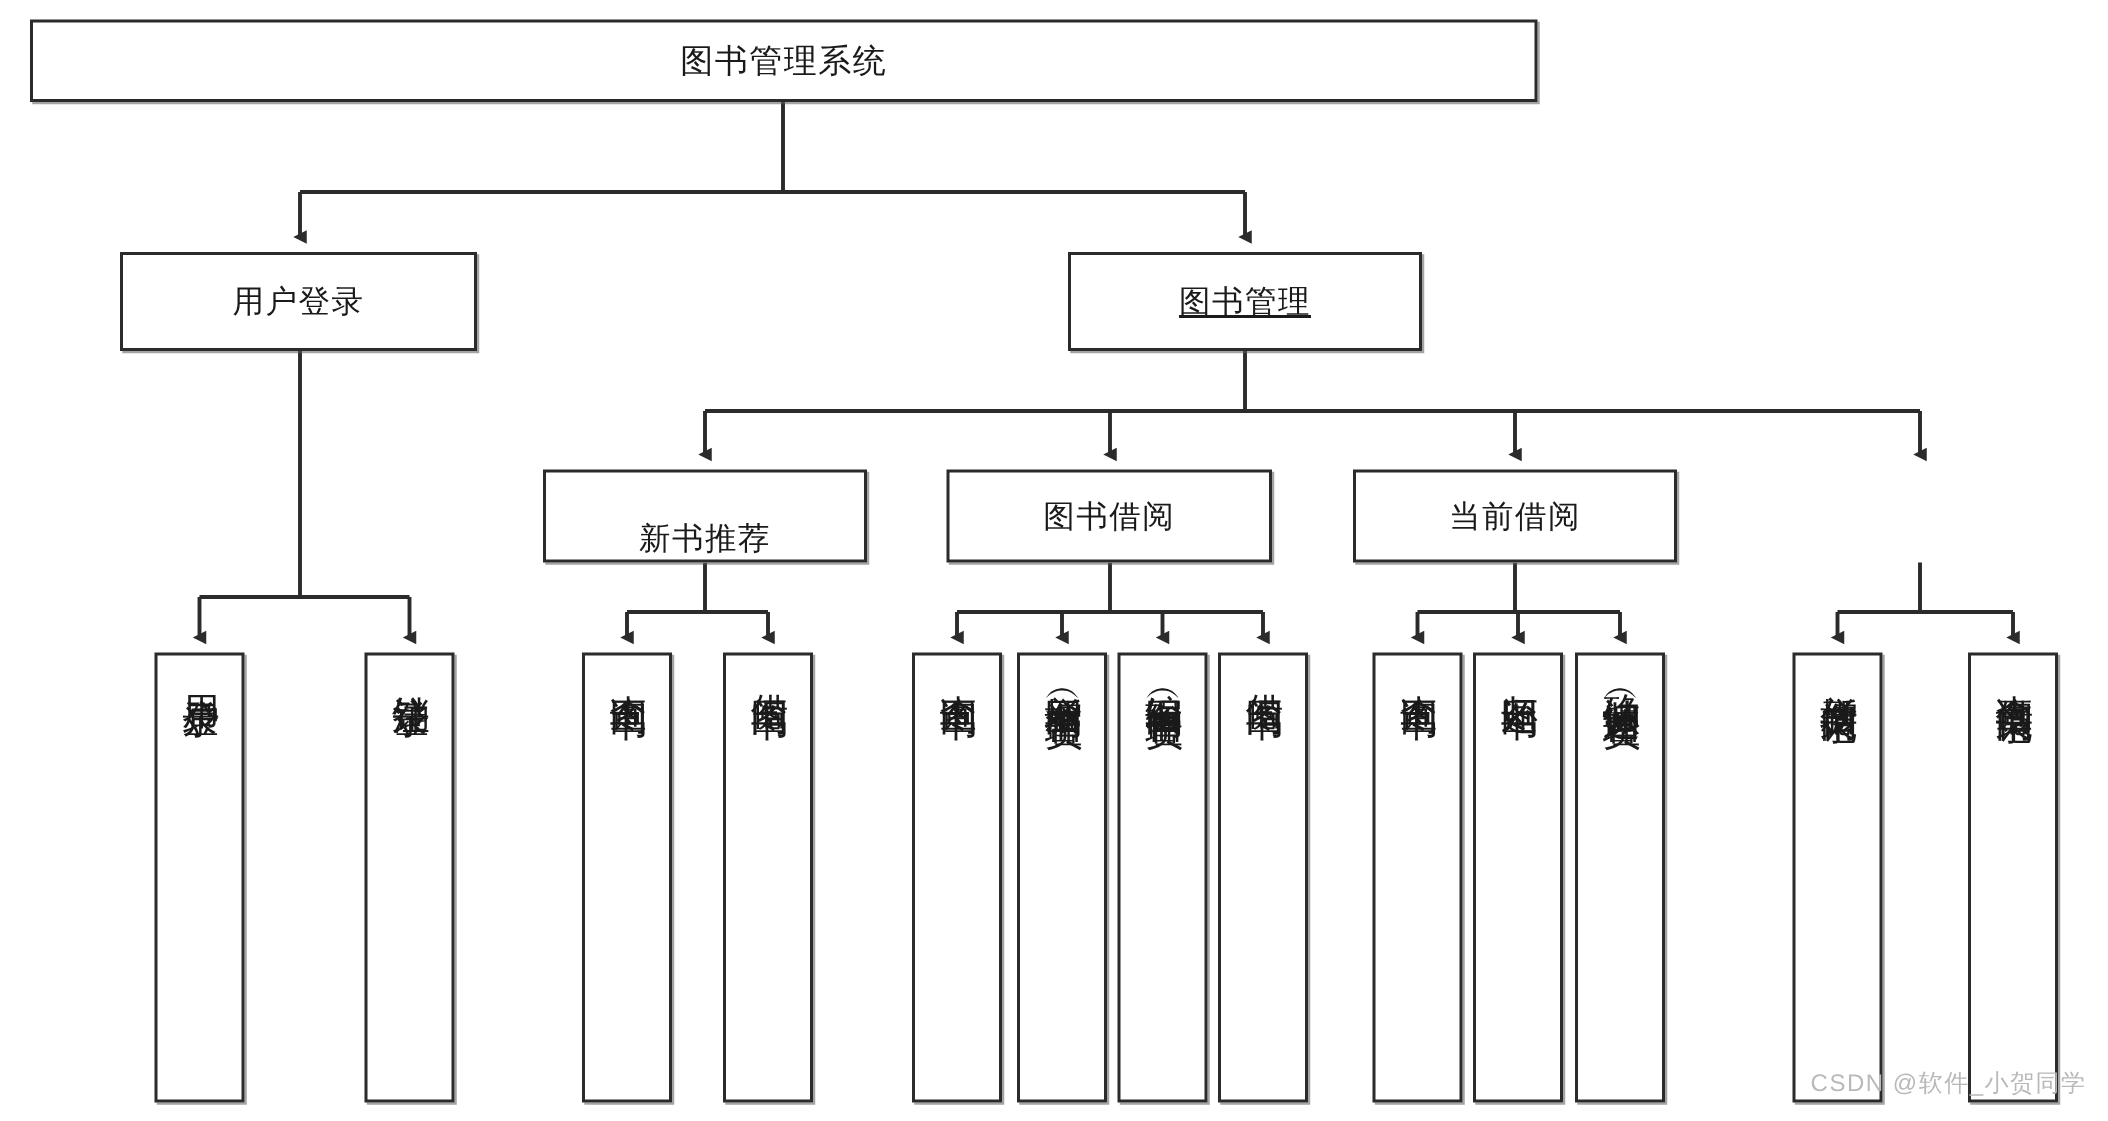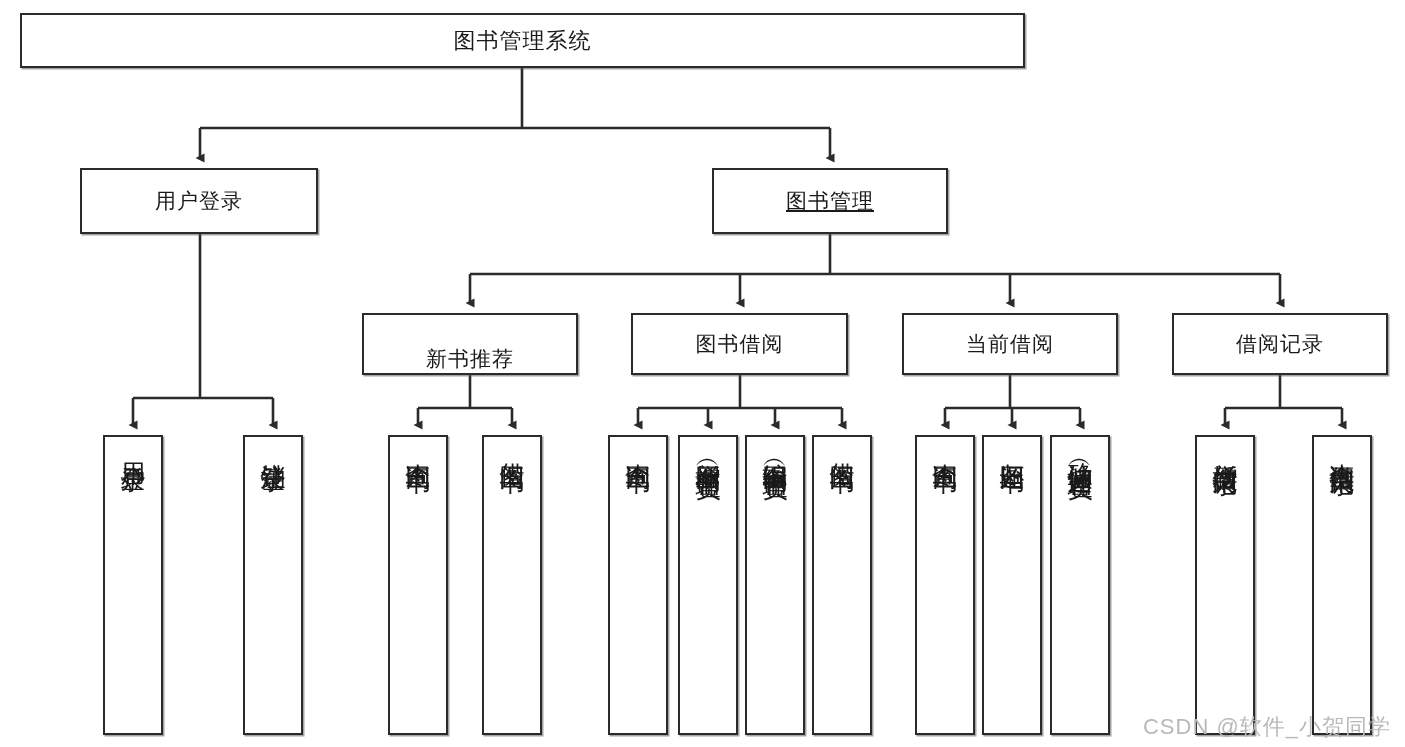--- a/index.html
+++ b/index.html
@@ -55,21 +55,21 @@
     letter-spacing: 2px;
     white-space: nowrap;
   }
   .hlabel {
     white-space: nowrap;
   }
   #watermark {
     position: absolute;
     right: 14px;
     top: 712px;
-    font-size: 22px;
+    font-size: 16px;
     color: #b9b9b9;
     letter-spacing: 1px;
     white-space: nowrap;
     pointer-events: none;
     text-align: center;
   }
 </style>
 </head>
 <body>
 
@@ -138,23 +138,20 @@
 
   <div class="node h" style="left:362px; top:313px; width:216px; height:62px;align-items:flex-end;">
     <span class="hlabel">新书推荐</span>
   </div>
   <div class="node h" style="left:902px; top:313px; width:216px; height:62px;">
     <span class="hlabel">当前借阅</span>
   </div>
   <div class="node h" style="left:631px; top:313px; width:217px; height:62px;">
     <span class="hlabel">图书借阅</span>
   </div>
-  <div class="node h" style="left:1172px; top:313px; width:216px; height:62px;">
-    <span class="hlabel">借阅记录</span>
-  </div>
 
   <div class="node v" style="left:103px; top:435px; width:60px; height:300px;">
     <span class="vlabel">用户登录</span>
   </div>
   <div class="node v" style="left:243px; top:435px; width:60px; height:300px;">
     <span class="vlabel">注销登录</span>
   </div>
 
   <div class="node v" style="left:388px; top:435px; width:60px; height:300px;">
     <span class="vlabel">查询图书</span>

